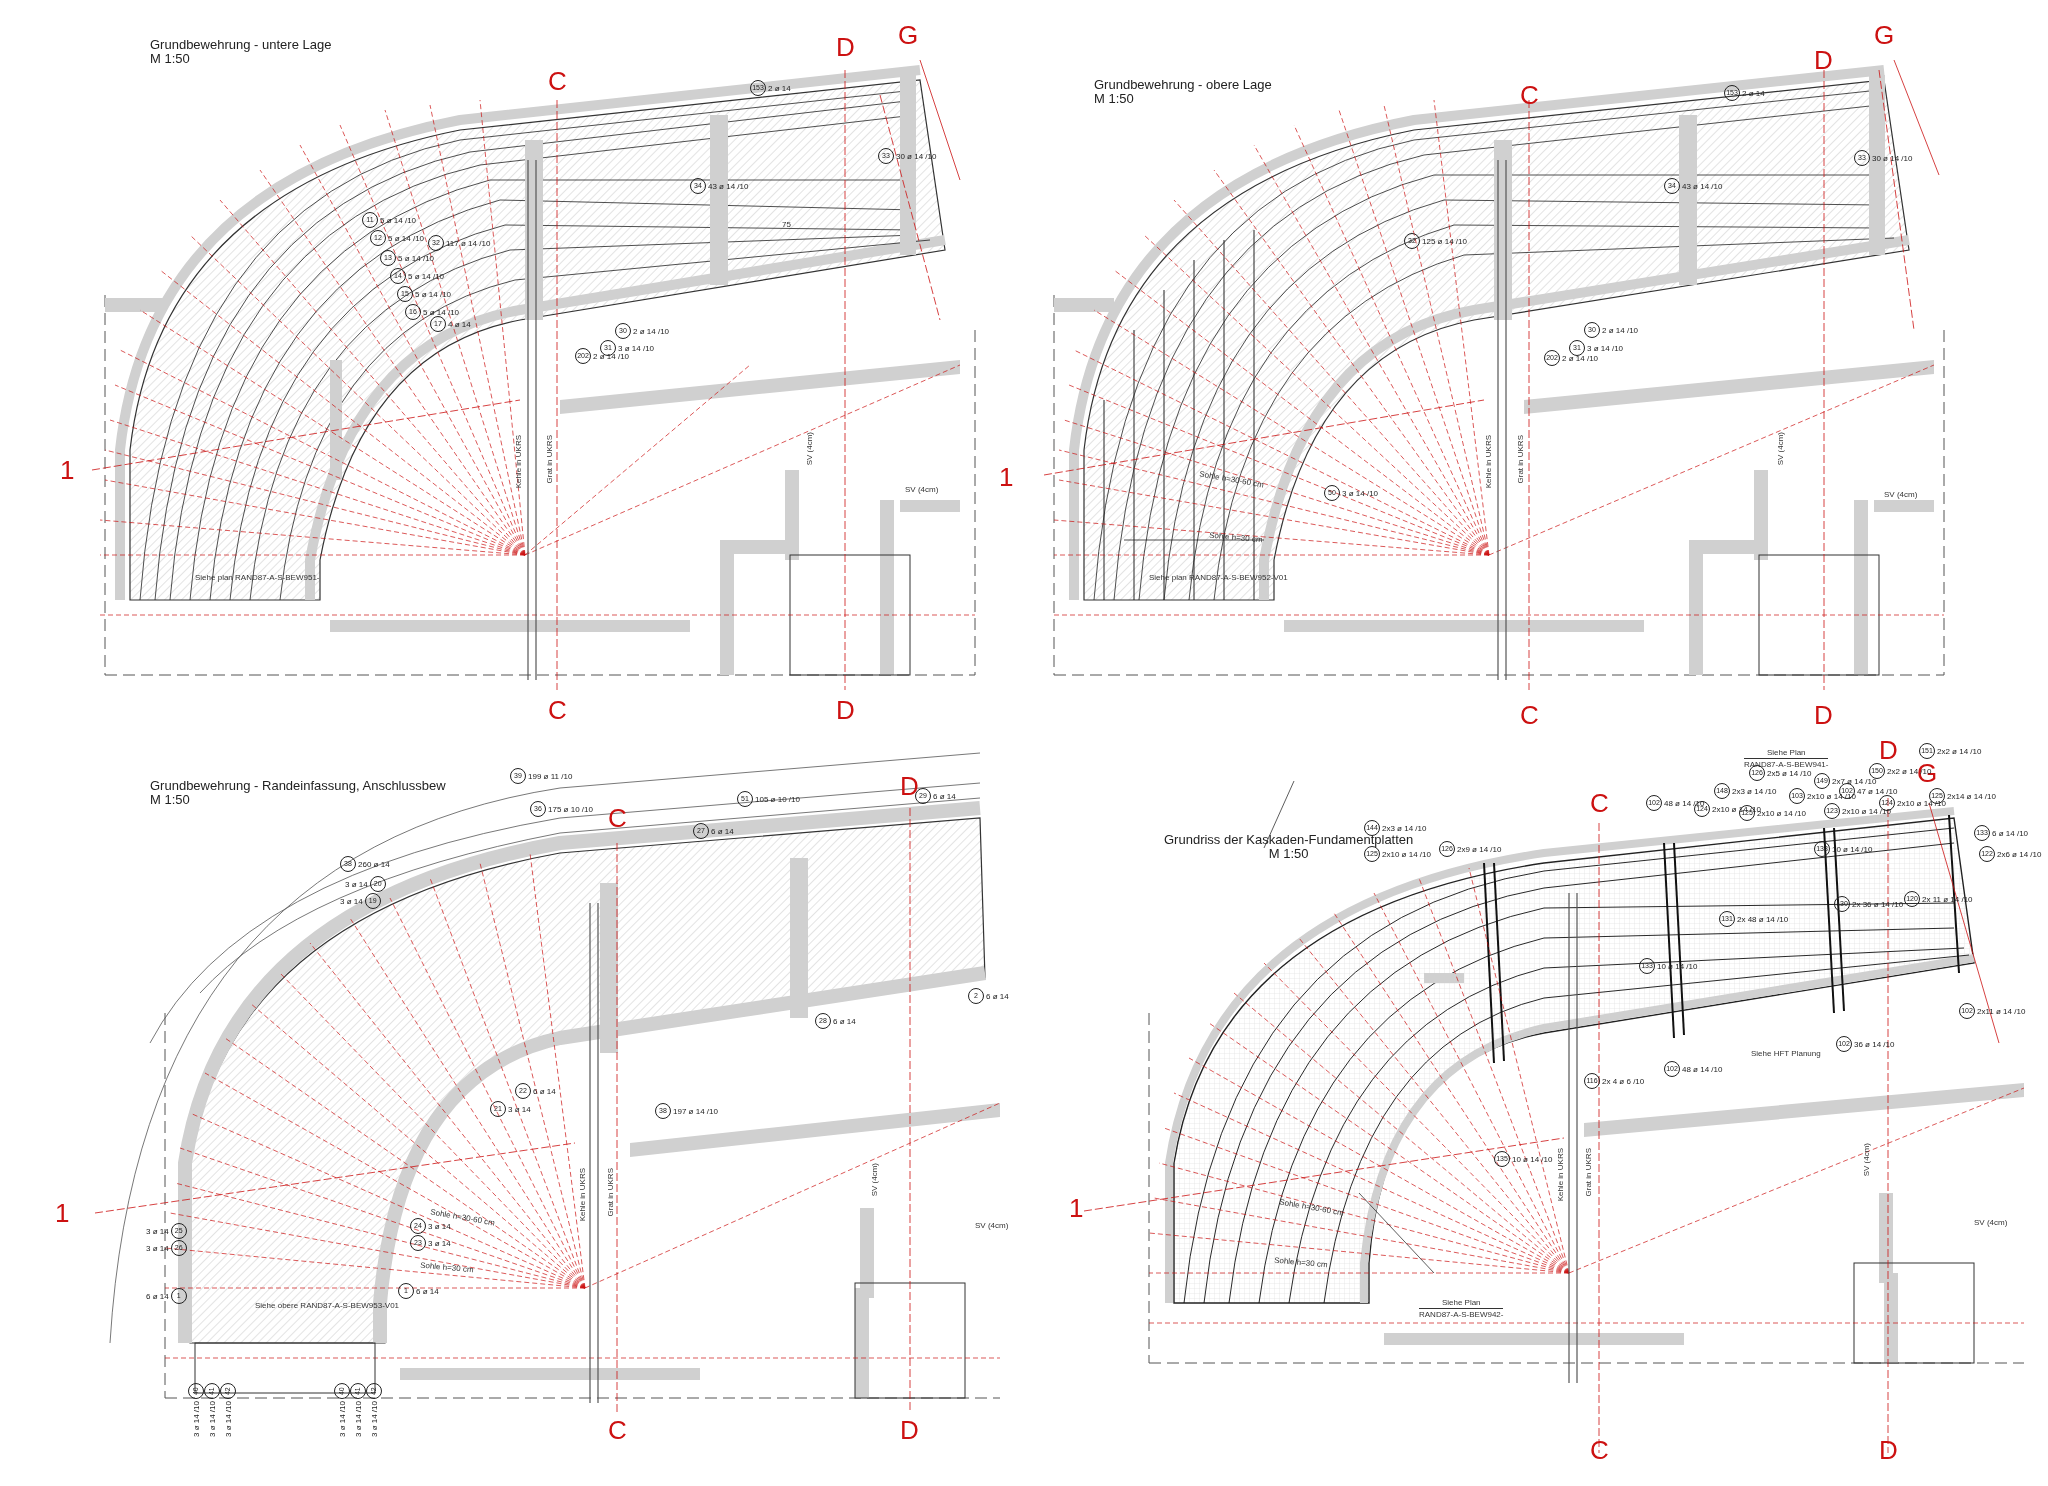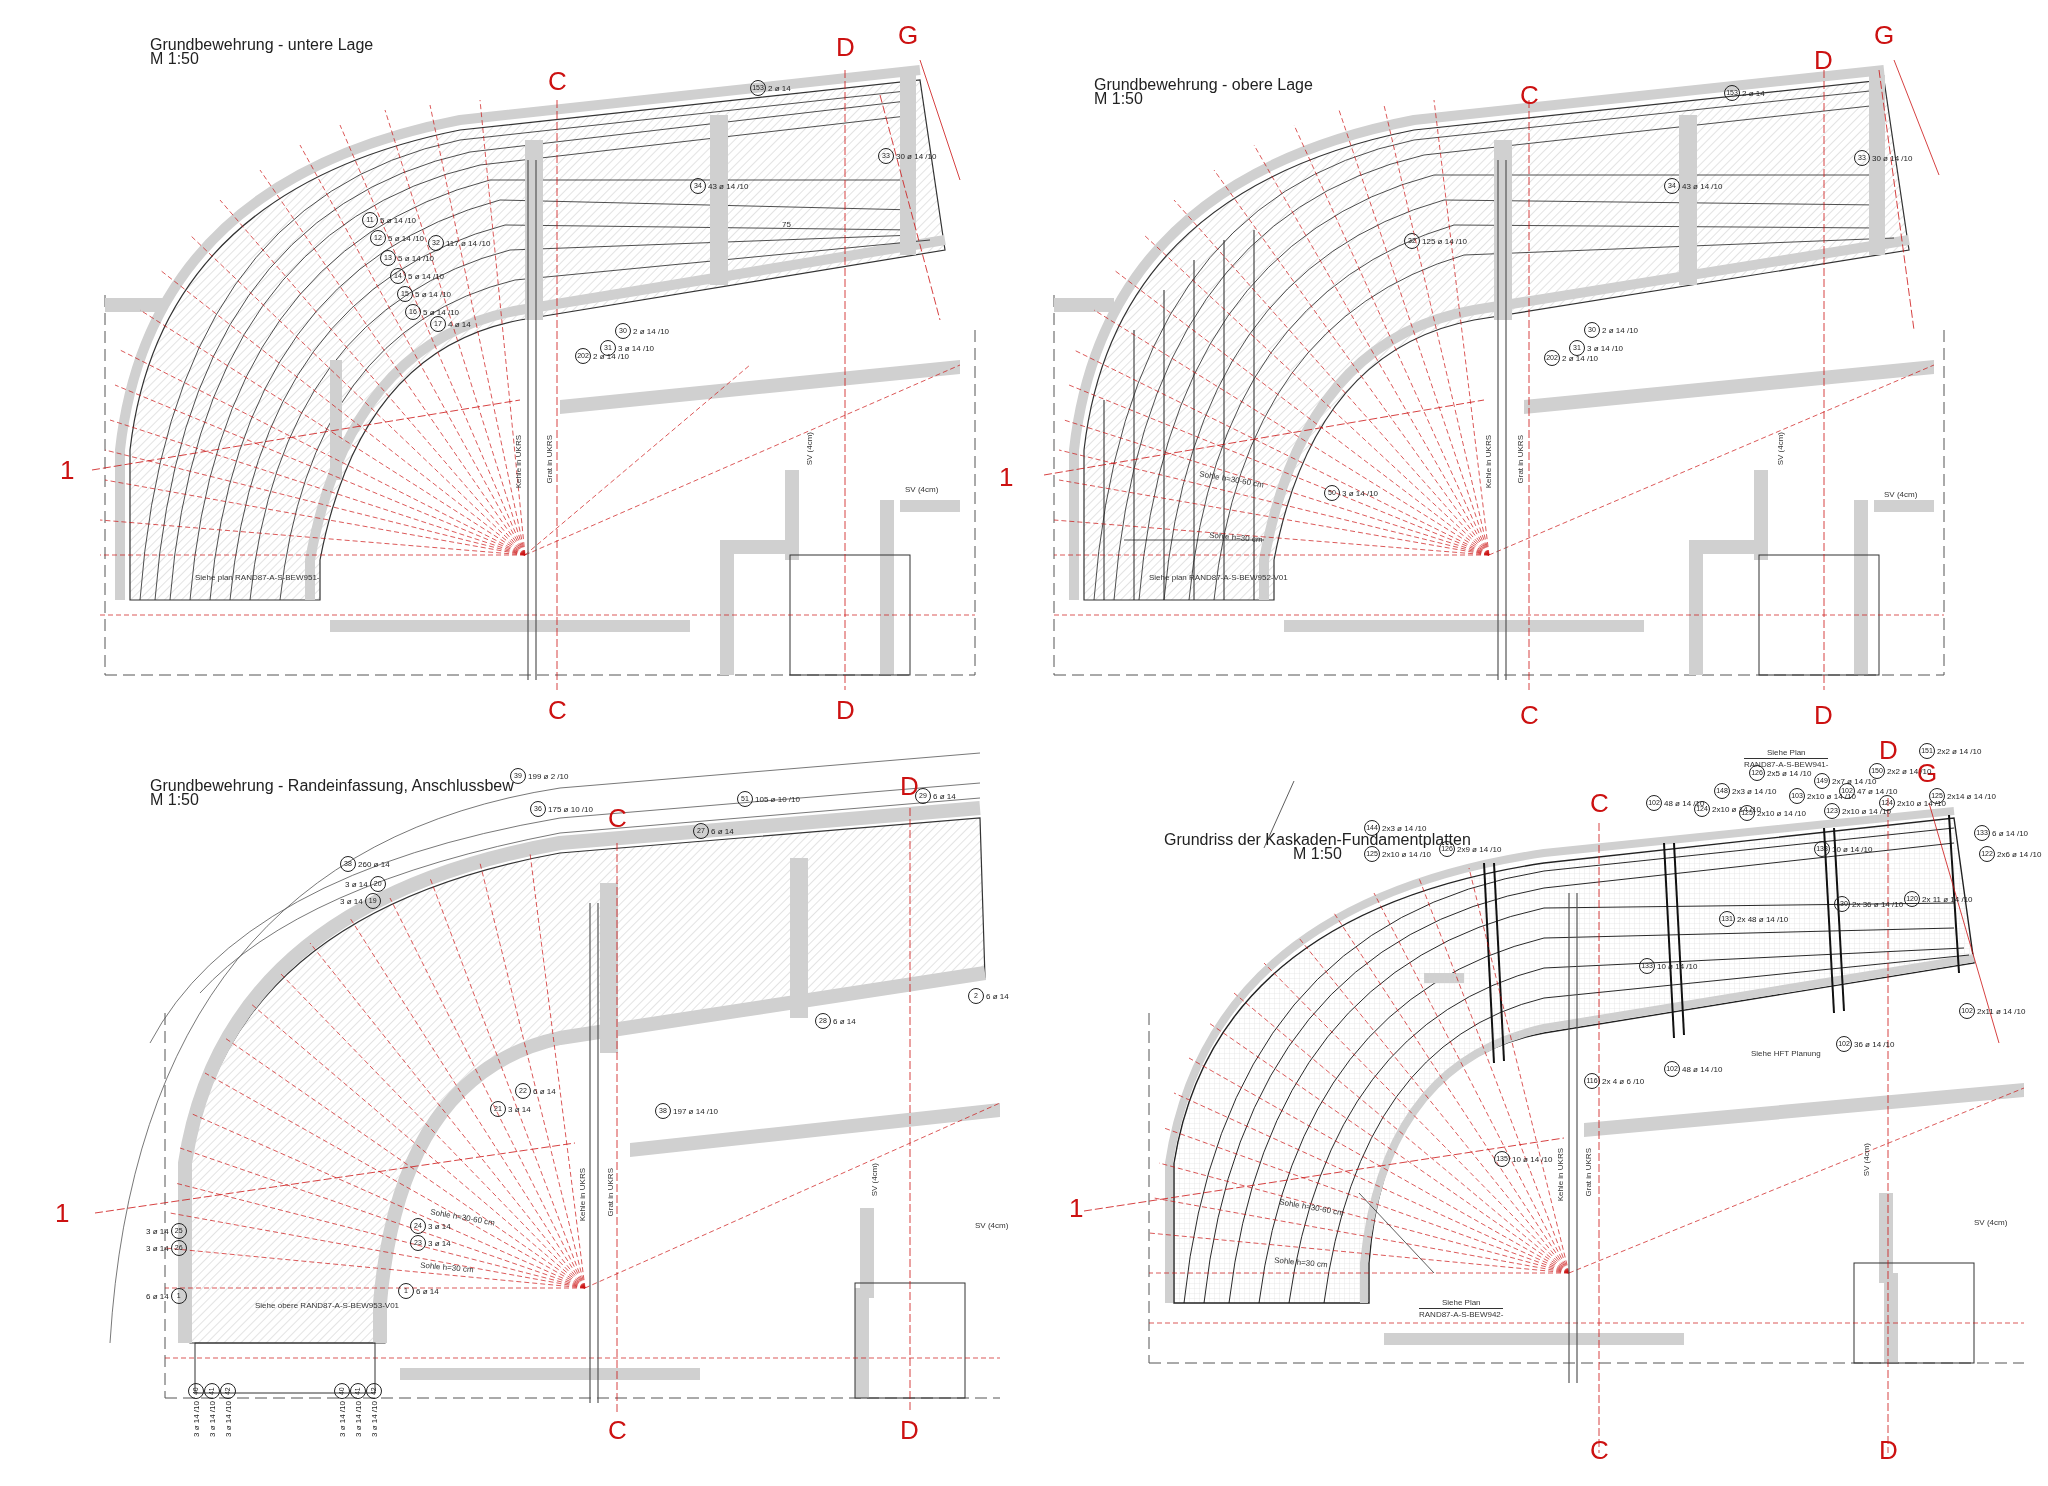--- a/index.html
+++ b/index.html
@@ -1,20 +1,20 @@
 <!DOCTYPE html>
 <html><head>
 <meta charset="utf-8">
 <style>
   html, body { margin: 0; padding: 0; background: #ffffff; }
   body { width: 2048px; height: 1486px; position: relative; overflow: hidden;
          font-family: "Liberation Sans", sans-serif; color: #222; }
   .panel { position: absolute; }
   .panel svg { position: absolute; left: 0; top: 0; overflow: visible; }
-  .title { position: absolute; font-size: 16px; line-height: 14px; color: #222; }
+  .title { position: absolute; font-size: 13px; line-height: 14px; color: #222; }
   .axis { position: absolute; color: #cc1111; font-size: 26px;
           font-family: "Liberation Sans", sans-serif; }
   .axis-one { position: absolute; color: #cc1111; font-size: 26px; }
   .note { position: absolute; font-size: 8px; color: #333; white-space: nowrap; }
   .callout { position: absolute; font-size: 8px; color: #222; white-space: nowrap;
              display: flex; align-items: center; gap: 2px; }
   .callout .num { display: inline-block; width: 14px; height: 14px; border: 1px solid #222;
                   border-radius: 50%; font-size: 7px; line-height: 14px; text-align: center; }
   .vert { writing-mode: vertical-rl; transform: rotate(180deg); }
   .ref { position: absolute; font-size: 8px; color: #333; text-align: center; white-space: nowrap; }
@@ -367,21 +367,21 @@
   <div class="axis-one" style="left:55px;top:455px;">1</div>
   <div class="note vert" style="left:578px;top:425px;">Kehle in UKRS</div>
   <div class="note vert" style="left:606px;top:425px;">Grat in UKRS</div>
   <div class="note vert" style="left:870px;top:420px;">SV (4cm)</div>
   <div class="note" style="left:975px;top:478px;">SV (4cm)</div>
   <div class="note" style="left:430px;top:470px;transform:rotate(10deg);">Sohle h=30-60 cm</div>
   <div class="note" style="left:420px;top:520px;transform:rotate(5deg);">Sohle h=30 cm</div>
   <div class="note" style="left:255px;top:558px;">Siehe obere RAND87-A-S-BEW953-V01</div>
   <div class="callout" style="left:510px;top:25px;">
       <span class="num">39</span>
-      <span>199 ø 2 /10</span>
+      <span>199 ø 11 /10</span>
     </div>
   <div class="callout" style="left:530px;top:58px;">
       <span class="num">36</span>
       <span>175 ø 10 /10</span>
     </div>
   <div class="callout" style="left:737px;top:48px;align-items:center;">
       <span class="num">51</span>
       <span>105 ø 10 /10</span>
     </div>
   <div class="callout" style="left:915px;top:45px;">

